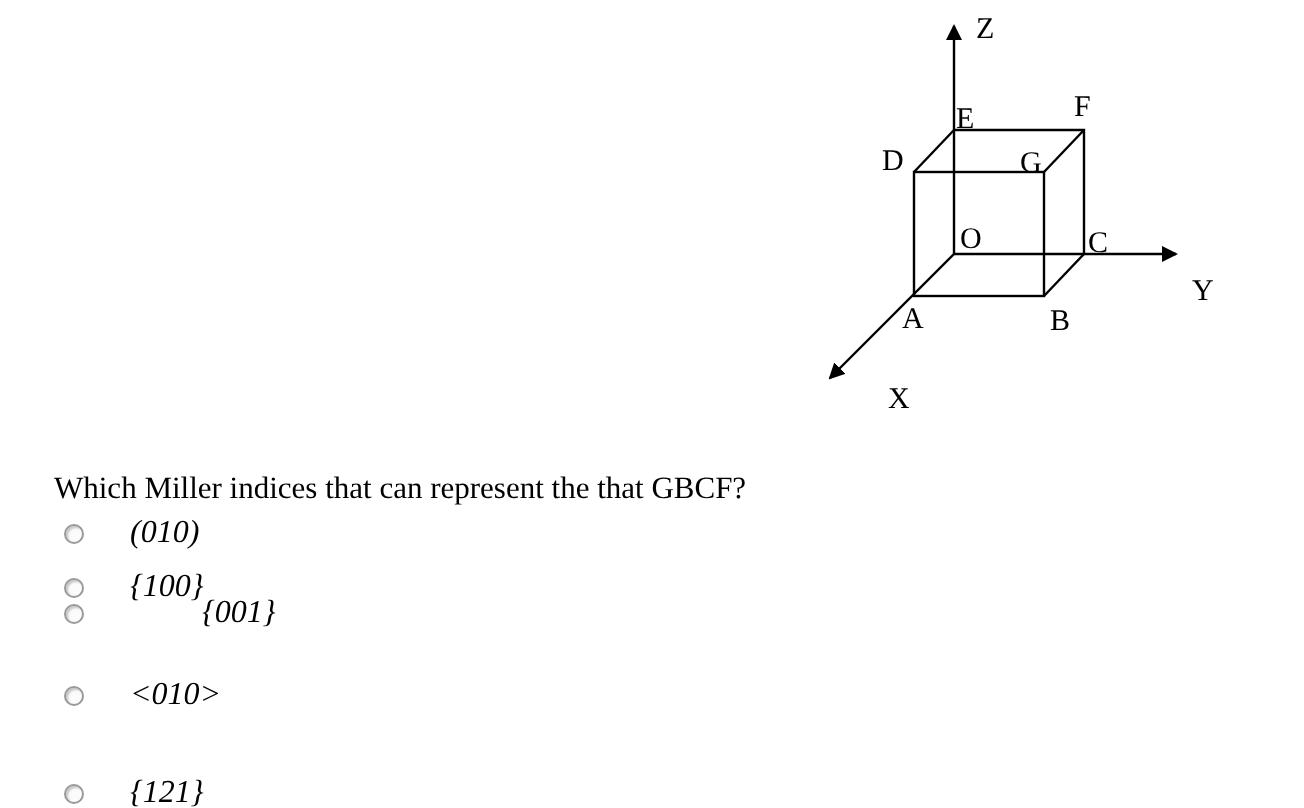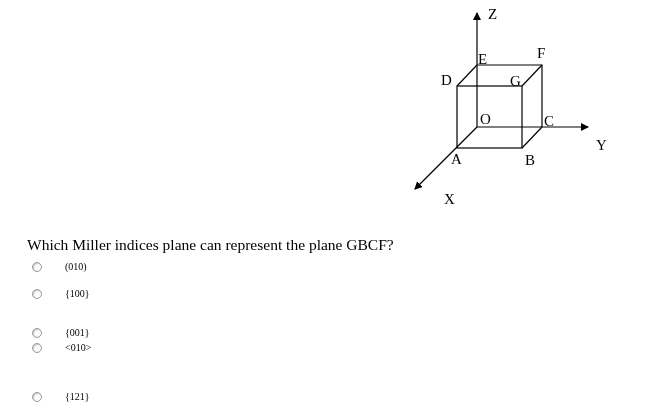--- a/index.html
+++ b/index.html
@@ -47,23 +47,24 @@
       width: 8px;
       height: 8px;
       border: 1px solid #9a9a9a;
       border-radius: 50%;
       background: #fbfbfb;
       box-shadow: inset 1px 1px 1px #c8c8c8;
       margin-right: 23px;
       margin-left: 1px;
     }
     .opt-text {
-      font-size: 10px;
+      font-size: 16px;
       line-height: 18px;
       white-space: nowrap;
+      font-style: italic;
     }
   </style>
 </head>
 <body>
 
 <svg id="diagram" width="652" height="230" viewBox="0 0 652 230">
   <defs>
     <marker id="arrow" markerWidth="8" markerHeight="8" refX="7" refY="4" orient="auto" markerUnits="userSpaceOnUse">
       <path d="M0,0 L8,4 L0,8 Z" fill="#000"></path>
     </marker>
@@ -90,31 +91,31 @@
   <text class="lbl" x="478" y="64">E</text>
   <text class="lbl" x="537" y="58">F</text>
   <text class="lbl" x="441" y="85">D</text>
   <text class="lbl" x="510" y="86">G</text>
   <text class="lbl" x="480" y="124">O</text>
   <text class="lbl" x="544" y="126">C</text>
   <text class="lbl" x="451" y="164">A</text>
   <text class="lbl" x="525" y="165">B</text>
 </svg>
 
-<div id="question">Which Miller indices plane can represent the plane GBCF?</div>
+<div id="question">Which Miller indices that can represent the that GBCF?</div>
 
 <div class="option" style="top:257px;">
   <span class="radio"></span>
   <span class="opt-text">(010)</span>
 </div>
 <div class="option" style="top:284px;">
   <span class="radio"></span>
   <span class="opt-text">{100}</span>
 </div>
-<div class="option" style="top:323px;">
+<div class="option" style="top:297px;gap:36px;">
   <span class="radio"></span>
   <span class="opt-text">{001}</span>
 </div>
 <div class="option" style="top:338px;justify-content:flex-end;">
   <span class="radio"></span>
   <span class="opt-text">&lt;010&gt;</span>
 </div>
 <div class="option" style="top:387px;">
   <span class="radio"></span>
   <span class="opt-text">{121}</span>

